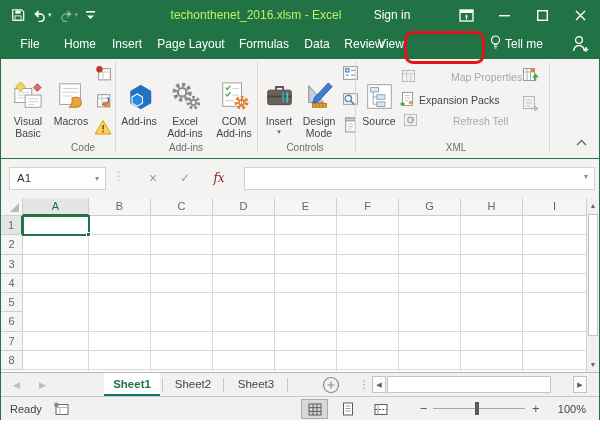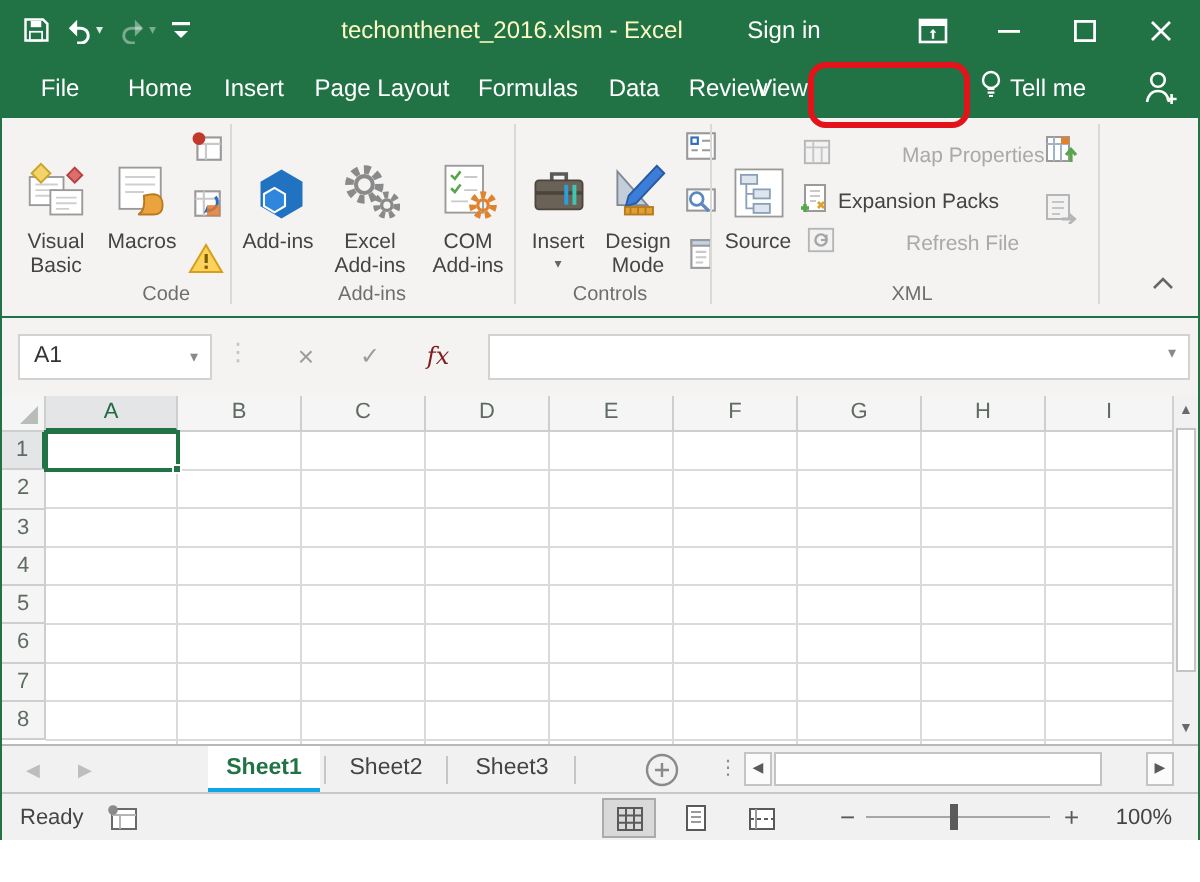--- a/index.html
+++ b/index.html
@@ -9,21 +9,21 @@
   .app { position:absolute; top:0; left:0; width:600px; height:420px;
          border:1px solid #217346; background:#fff; }
 
   
   .titlebar { position:absolute; top:0; left:0; right:0; height:28px; background:#217346; }
   .qat { position:absolute; left:10px; top:0; height:28px; display:flex; align-items:center; gap:7px; }
   .qat .btn { display:flex; align-items:center; }
   .caret-w { color:rgba(255,255,255,.85); font-size:7px; margin-left:1px; }
   .caret-dim { color:rgba(255,255,255,.4); }
   .title-text { position:absolute; left:140px; width:230px; top:0; height:28px; line-height:28px;
-                text-align:center; color:#fef9c3; font-size:12px; white-space:nowrap; }
+                text-align:center; color:#bef264; font-size:12px; white-space:nowrap; }
   .signin { position:absolute; left:362px; width:58px; top:0; height:28px; line-height:28px;
             text-align:center; color:#fff; font-size:12px; }
   .wincontrols { position:absolute; right:0; top:0; height:28px; display:flex; }
   .wc { width:38px; height:28px; display:flex; align-items:center; justify-content:center; }
 
   
   .tabrow { position:absolute; top:28px; left:0; right:0; height:30px; background:#217346; }
   .rtab { position:absolute; top:0; height:30px; line-height:30px; color:#fff; font-size:12px;
           text-align:center; white-space:nowrap; }
   .rtab.active { background:#fff; color:#217346; }
@@ -84,21 +84,21 @@
   .vscroll { position:absolute; top:0; right:0; width:13px; bottom:0; background:#f1f1f1; border-left:1px solid #d0d0d0; }
   .vs-up,.vs-dn { position:absolute; left:0; right:0; height:15px; text-align:center; color:#6a6a6a; font-size:7px; line-height:15px; }
   .vs-up{top:0;} .vs-dn{bottom:0;}
   .vs-thumb { position:absolute; left:1px; right:1px; top:16px; height:122px; background:#fff; border:1px solid #c4c4c4; }
 
   
   .tabbar { position:absolute; top:371px; left:0; right:0; height:24px; background:#f1f1f1; border-top:1px solid #b9b9b9; }
   .nav { position:absolute; top:0; height:24px; line-height:24px; color:#bdbdbd; font-size:9px; }
   .stab { position:absolute; top:0; height:23px; line-height:23px; font-size:11.5px; color:#444;
           text-align:center; }
-  .stab.active { background:#fff; border-bottom:2px solid #0ea5e9; color:#217346; font-weight:bold; }
+  .stab.active { background:#fff; border-bottom:2px solid #0f766e; color:#217346; font-weight:bold; }
   .ssep { position:absolute; top:5px; height:14px; width:1px; background:#c6c6c6; }
   .addsheet { position:absolute; left:321px; top:3px; width:18px; height:18px; }
   .tdots { position:absolute; left:358px; top:0; height:24px; line-height:24px; color:#8a8a8a; font-size:10px; }
   .hscroll { position:absolute; left:371px; top:3px; width:215px; height:17px; background:#f1f1f1; }
   .hs-l,.hs-r { position:absolute; top:0; width:14px; height:17px; border:1px solid #c4c4c4; background:#fbfbfb;
                 text-align:center; font-size:7px; line-height:16px; color:#5a5a5a; }
   .hs-l{left:0;} .hs-r{right:0;}
   .hs-thumb { position:absolute; left:15px; right:36px; top:0; height:17px; background:#fff; border:1px solid #c4c4c4; }
 
   
@@ -378,21 +378,21 @@
       <span>Expansion Packs</span>
     </div>
     <div class="xmlrow dim" style="left:402px;top:54px;">
       <span>
         <svg width="15" height="14" viewBox="0 0 16 15">
               <rect x="1.5" y="1.5" width="13" height="12" fill="#f2f2f2" stroke="#b5b5b5"></rect>
               <path d="M5 7.5 a3 3 0 0 1 6 0 M11 7.5 a3 3 0 0 1 -6 0" fill="none" stroke="#a5a5a5" stroke-width="1.3"></path>
               <path d="M11 4.5 v3 h-3" fill="none" stroke="#a5a5a5"></path>
             </svg>
       </span>
-      <span>Refresh File</span>
+      <span>Refresh Tell</span>
     </div>
     <div class="smallcol" style="left:521px;top:8px;gap:8px;">
       <span>
         <svg width="17" height="16" viewBox="0 0 17 16">
               <rect x="1.5" y="1.5" width="11" height="12" fill="#fff" stroke="#9a9a9a"></rect>
               <path d="M1.5 5 h11 M5 1.5 v12 M8.5 5 v8.5" stroke="#9fb4c8"></path>
               <rect x="8.5" y="1.5" width="4" height="3.5" fill="#e0832f"></rect>
               <path d="M13.5 14 v-6 M11 10.5 l2.5 -2.8 2.5 2.8" fill="none" stroke="#57a64a" stroke-width="1.6"></path>
             </svg>
       </span>

